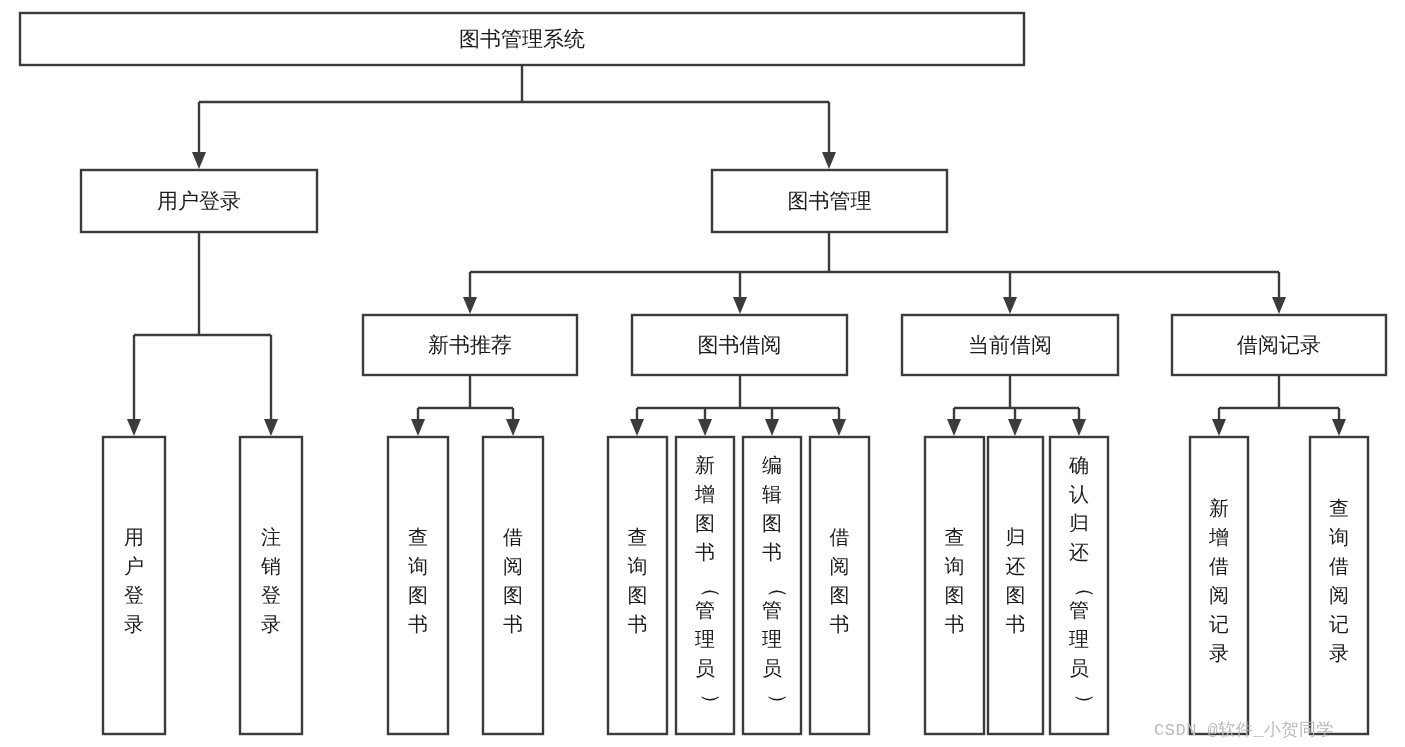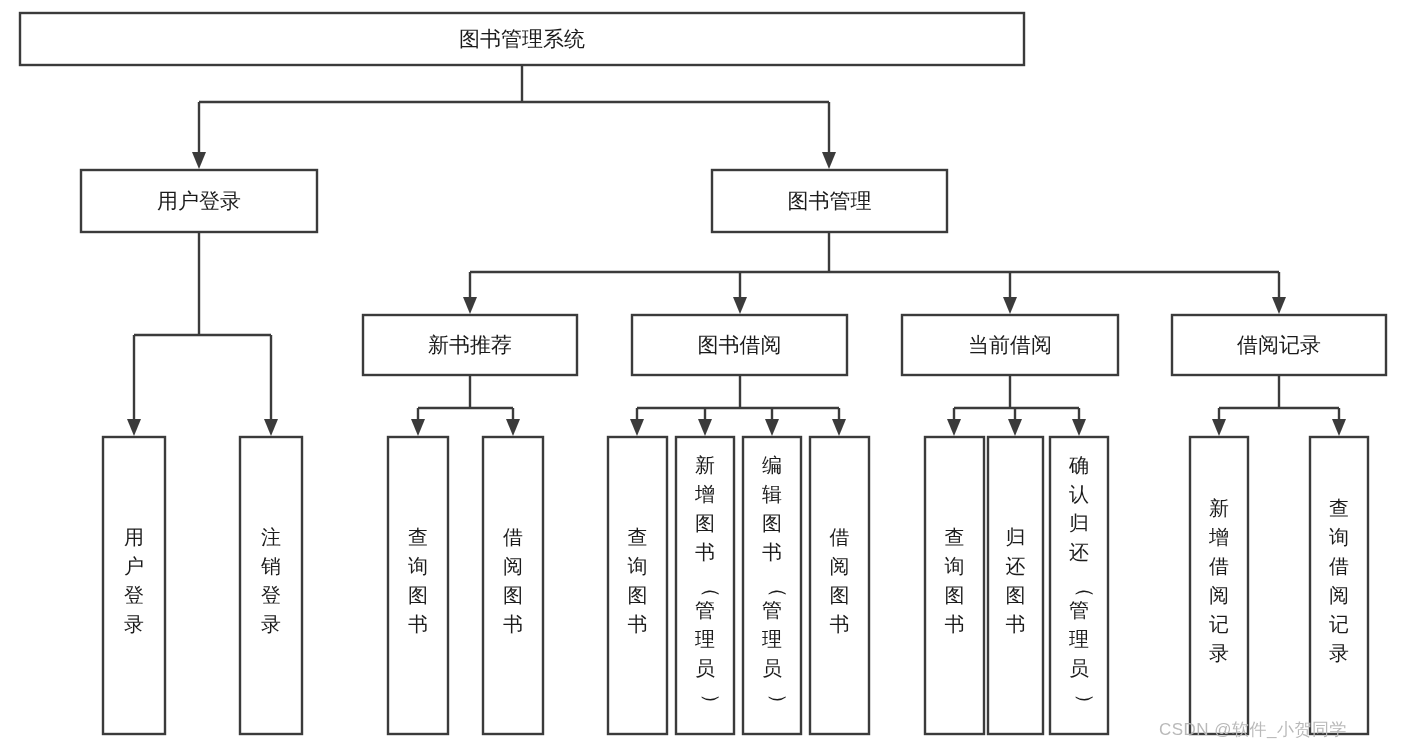--- a/index.html
+++ b/index.html
@@ -52,23 +52,23 @@
     dominant-baseline: middle;
   }
   .node-label-vertical {
     fill: #1b1b1b;
     font-family: "DejaVu Sans", "Liberation Sans", sans-serif;
     font-size: 20px;
     text-anchor: middle;
   }
   .watermark-text {
     position: absolute;
-    right: 10px;
+    right: 23px;
     bottom: 6px;
-    font-family: Liberation Sans, sans-serif;
+    font-family: Liberation Mono, monospace;
     font-size: 17px;
     color: #b9b9b9;
     white-space: nowrap;
     letter-spacing: 0.5px;
     user-select: none;
   }
 </style>
 </head>
 <body>
 

